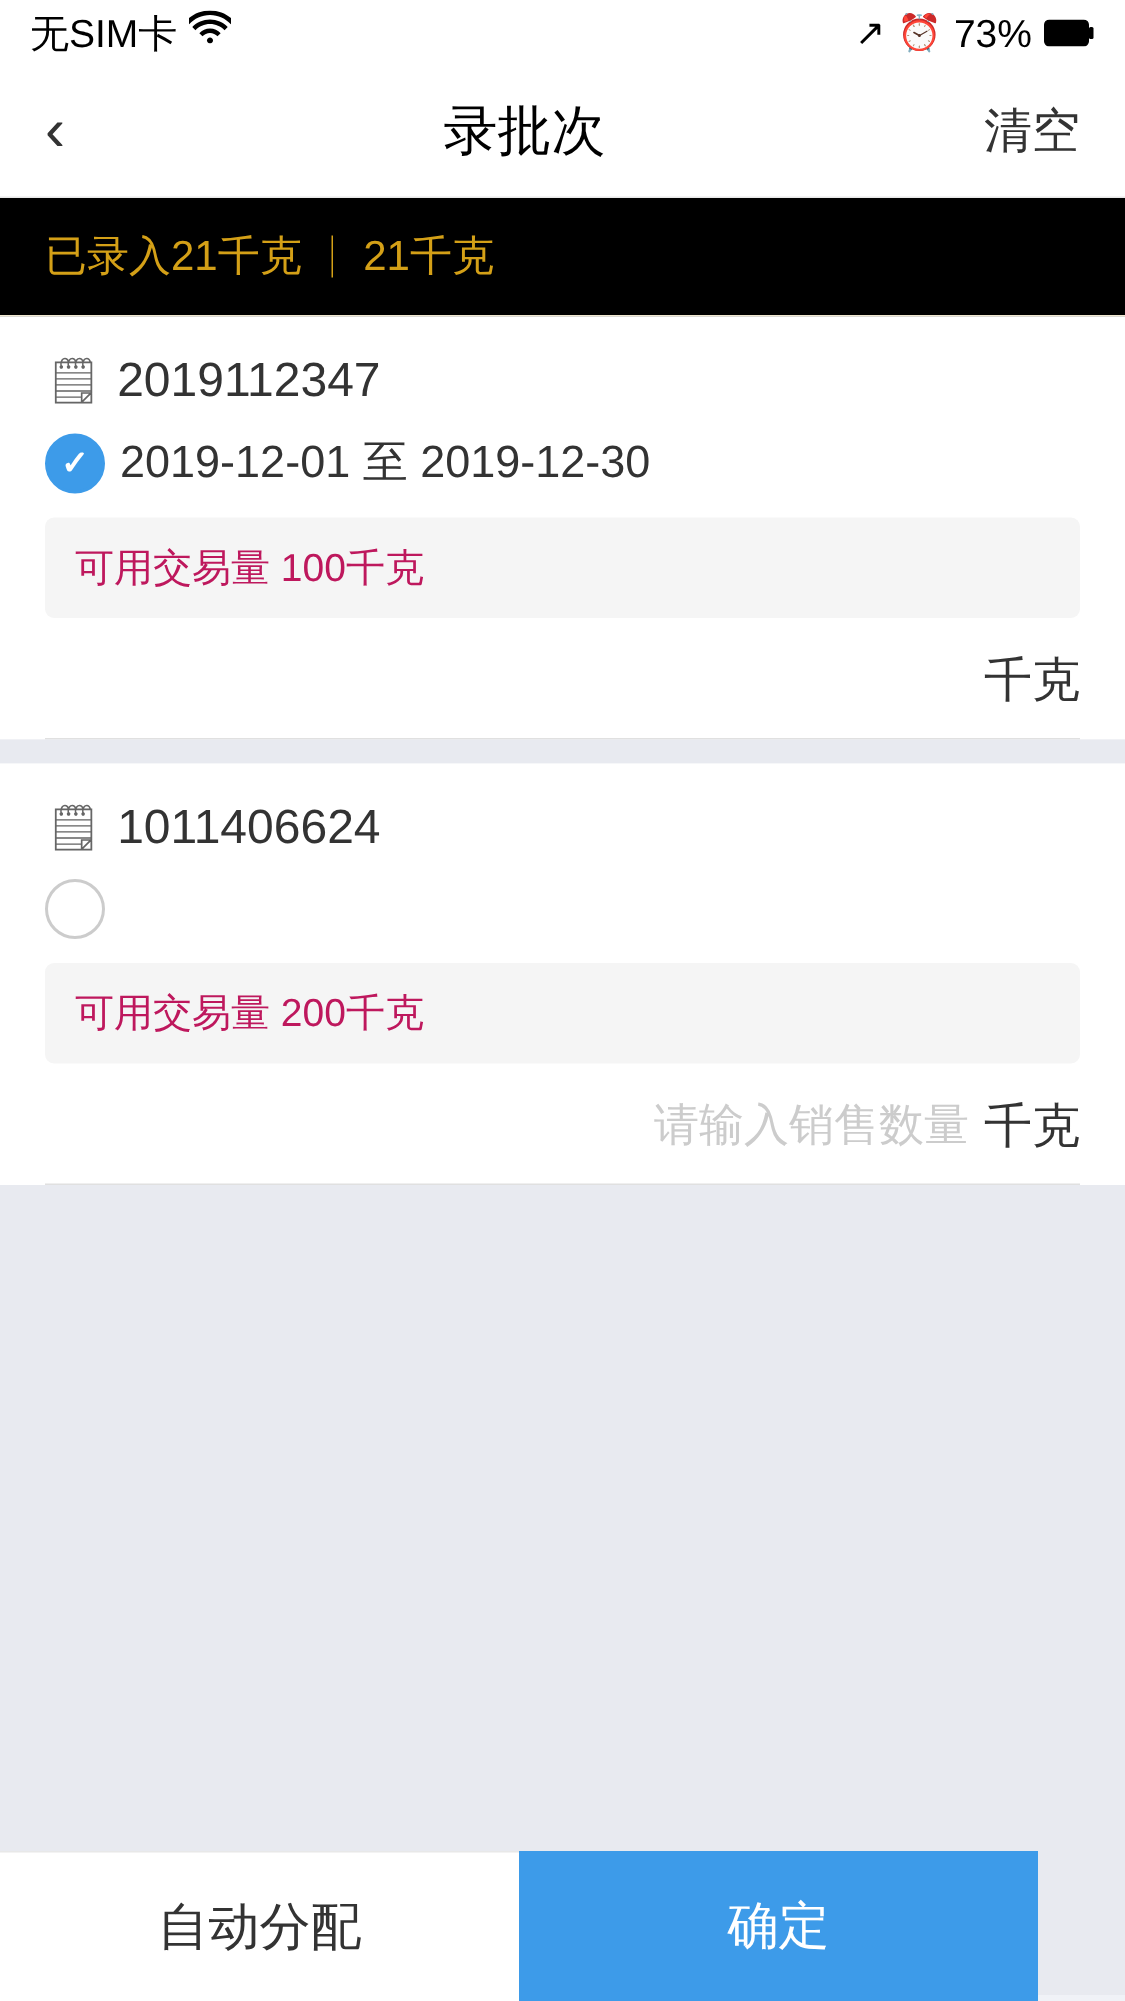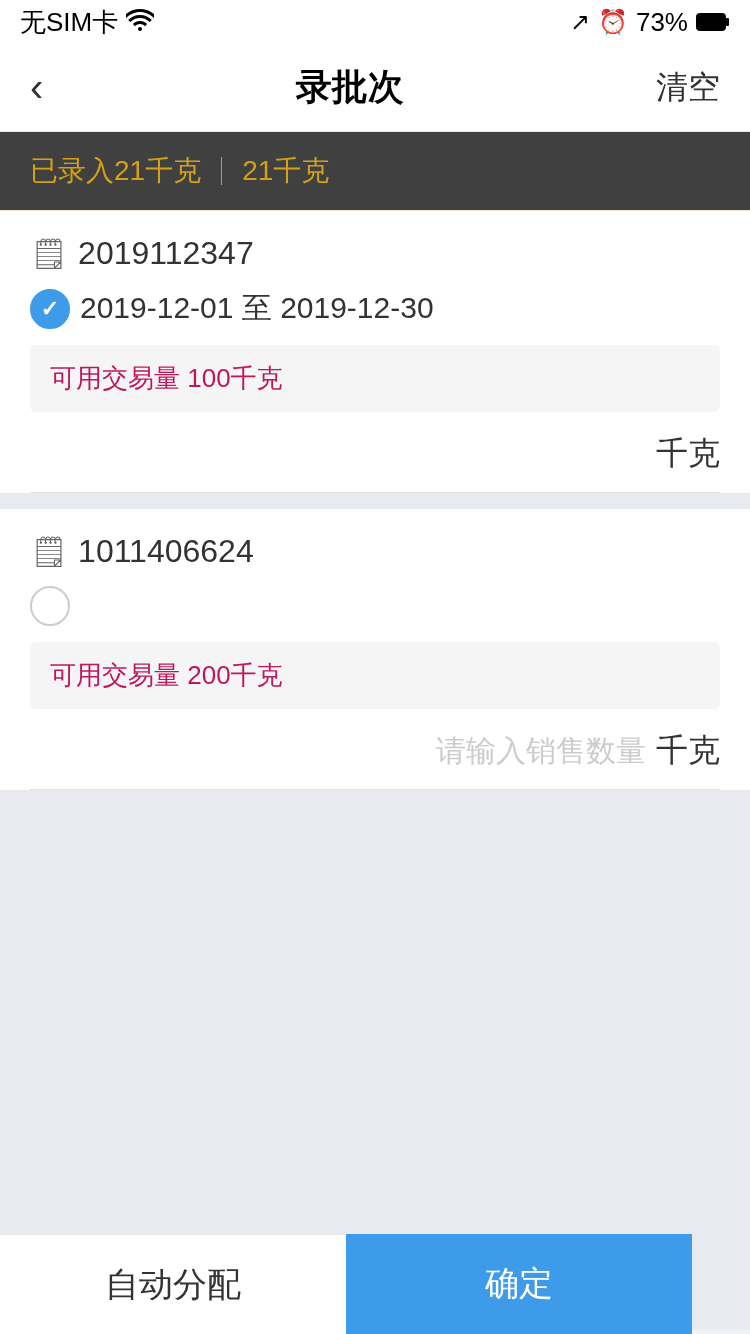--- a/index.html
+++ b/index.html
@@ -19,21 +19,21 @@
       height: 44px;
       background: #fff;
       display: flex;
       align-items: center;
       justify-content: space-between;
       padding: 0 20px;
       font-size: 28px;
     }
     .status-left {
       display: flex;
-      align-items: center;
+      align-items: flex-start;
       gap: 8px;
       font-size: 26px;
       color: #000;
     }
     .status-center {
       font-size: 30px;
       font-weight: 600;
       color: #000;
       position: absolute;
       left: 50%;
@@ -59,33 +59,33 @@
       padding: 0 30px;
       border-bottom: 1px solid #e8e8e8;
     }
     .nav-back {
       font-size: 40px;
       color: #333;
       cursor: pointer;
     }
     .nav-title {
       font-size: 36px;
-      font-weight: 700;
+      font-weight: 400;
       color: #000;
     }
     .nav-action {
       font-size: 32px;
       color: #333;
       cursor: pointer;
     }
 
     
     .summary-bar {
       width: 750px;
-      background: #404040;
+      background: #000000;
       padding: 20px 30px;
       display: flex;
       align-items: center;
       gap: 0;
       border-bottom: 1px solid #f0e8d0;
     }
     .summary-recorded {
       font-size: 28px;
       color: #d4a017;
     }

